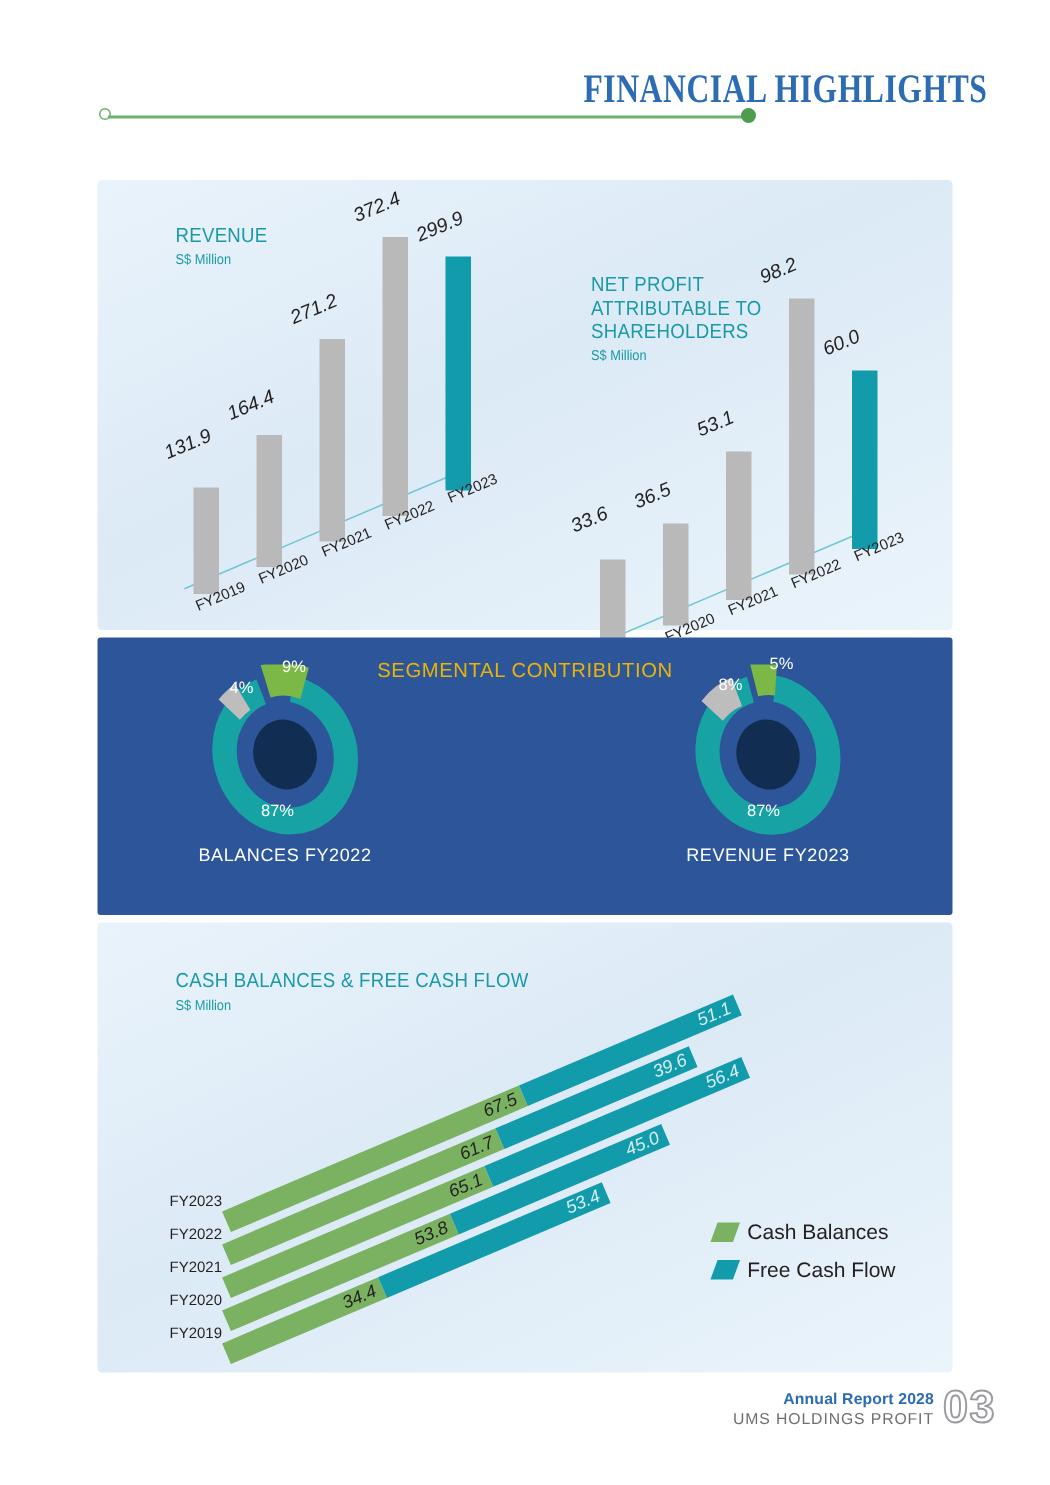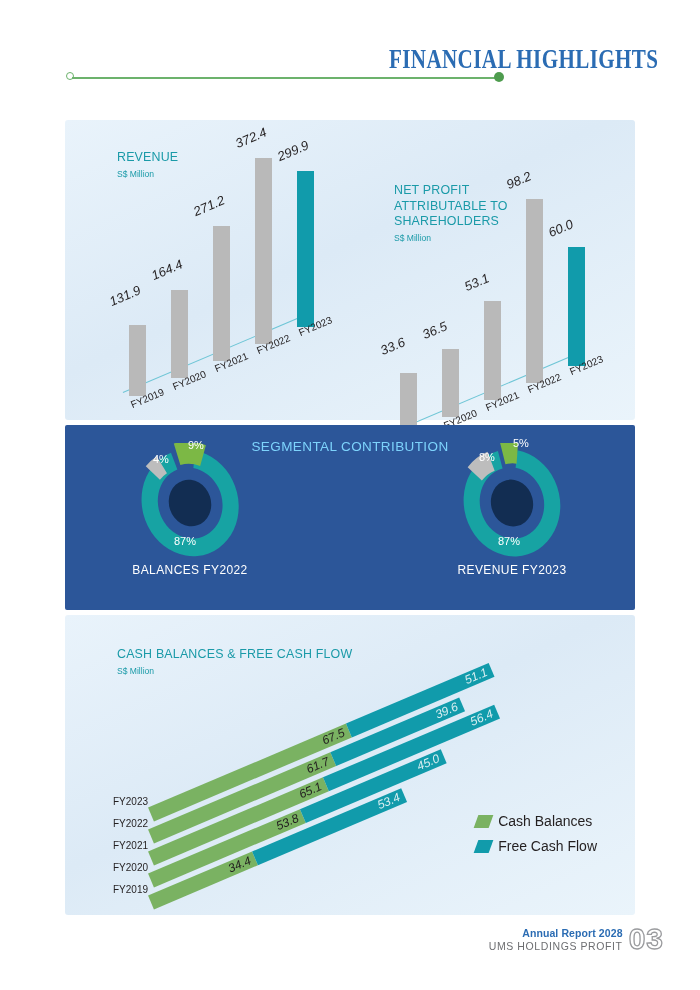--- a/index.html
+++ b/index.html
@@ -66,21 +66,21 @@
     transform:rotate(-23deg);transform-origin:left bottom;
   }
   .xlabel{
     position:absolute;font-size:10px;color:#231f20;white-space:nowrap;
     transform:rotate(-23deg);transform-origin:left top;
   }
 
   
   .seg-title{
     position:absolute;top:14px;left:0;width:570px;text-align:center;
-    color:#7dd3fc;font-size:13.5px;letter-spacing:.4px;
+    color:#eab308;font-size:13.5px;letter-spacing:.4px;
   }
   .donut-wrap{position:absolute;width:150px;height:140px;}
   .donut-caption{
     position:absolute;bottom:6px;width:100%;text-align:center;
     color:#ffffff;font-size:12px;letter-spacing:.4px;
   }
   .donut-pct{
     position:absolute;font-size:11px;white-space:nowrap;
   }
   .seg-legend{position:absolute;left:235px;top:60px;width:100px;text-align:center;}

